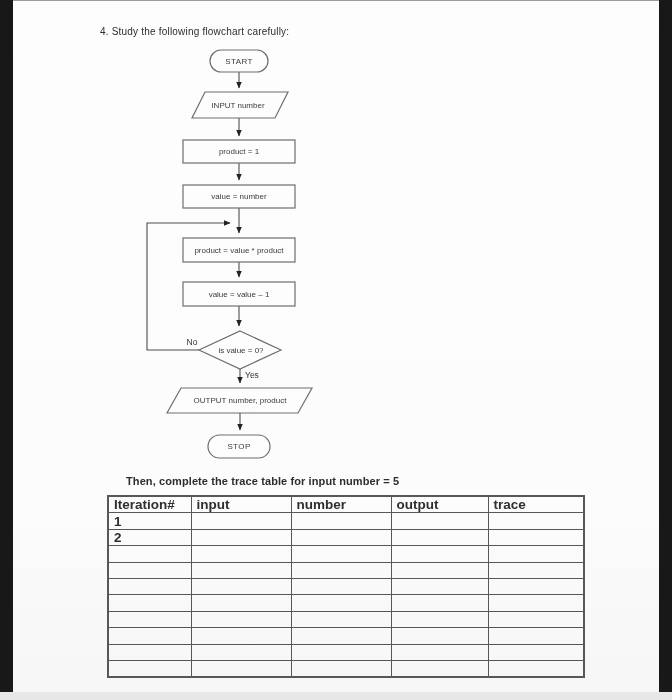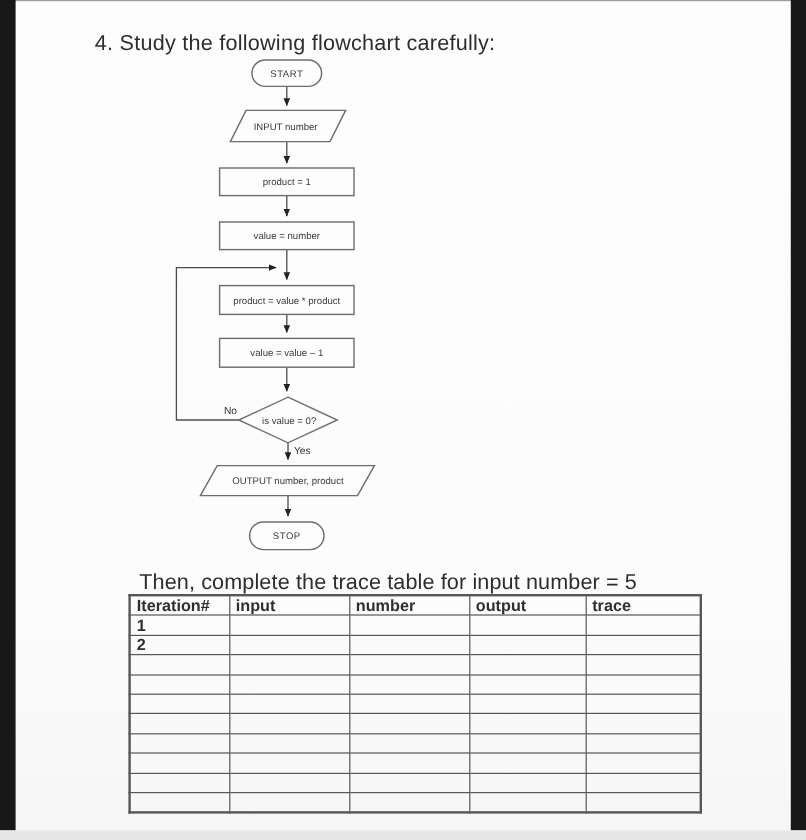--- a/index.html
+++ b/index.html
@@ -8,35 +8,35 @@
     background:linear-gradient(180deg,#fdfdfd 0%, #fcfcfc 70%, #f6f6f6 100%);
     font-family:"Liberation Sans", sans-serif;
   }
   .side-bar { position:absolute; top:0; width:13px; height:692px; background:#181818; }
   .side-bar.left { left:0; }
   .side-bar.right { right:0; }
   .top-edge { position:absolute; top:0; left:0; right:0; height:1px; background:#9d9d9d; }
   .bottom-strip { position:absolute; left:0; right:0; bottom:0; height:8px; background:#e7e7e7; }
 
   .question-title {
-    position:absolute; left:79px; top:26px;
-    font-size:18px; color:#2d2d2d; letter-spacing:0.2px;text-align:right;
+    position:absolute; left:100px; top:26px;
+    font-size:10px; color:#2d2d2d; letter-spacing:0.2px;text-align:right;
   }
   .flow { position:absolute; left:0; top:0; }
   .flow text {
     fill:#3a3a3a; font-size:8px;
     font-family:"Liberation Sans", sans-serif;
   }
   .flow .shape { fill:#fdfdfd; stroke:#6e6e6e; stroke-width:1.2; }
   .flow .conn  { fill:none; stroke:#4d4d4d; stroke-width:1.1; }
   .flow .branch-label { font-size:8.5px; fill:#333333; }
 
   .table-intro {
-    position:absolute; left:116px; top:475px;
-    font-size:18px; color:#2d2d2d; letter-spacing:0.1px;
+    position:absolute; left:126px; top:475px;
+    font-size:11px; color:#2d2d2d; letter-spacing:0.1px;font-weight:bold;
   }
   table.trace {
     position:absolute; left:107px; top:495px;
     border-collapse:collapse; table-layout:fixed;
     border:2px solid #575757;
   }
   table.trace th, table.trace td {
     border:1px solid #575757;
     height:15.4px; padding:0 0 0 5px;
     font-size:13.5px; font-weight:bold; text-align:left;

